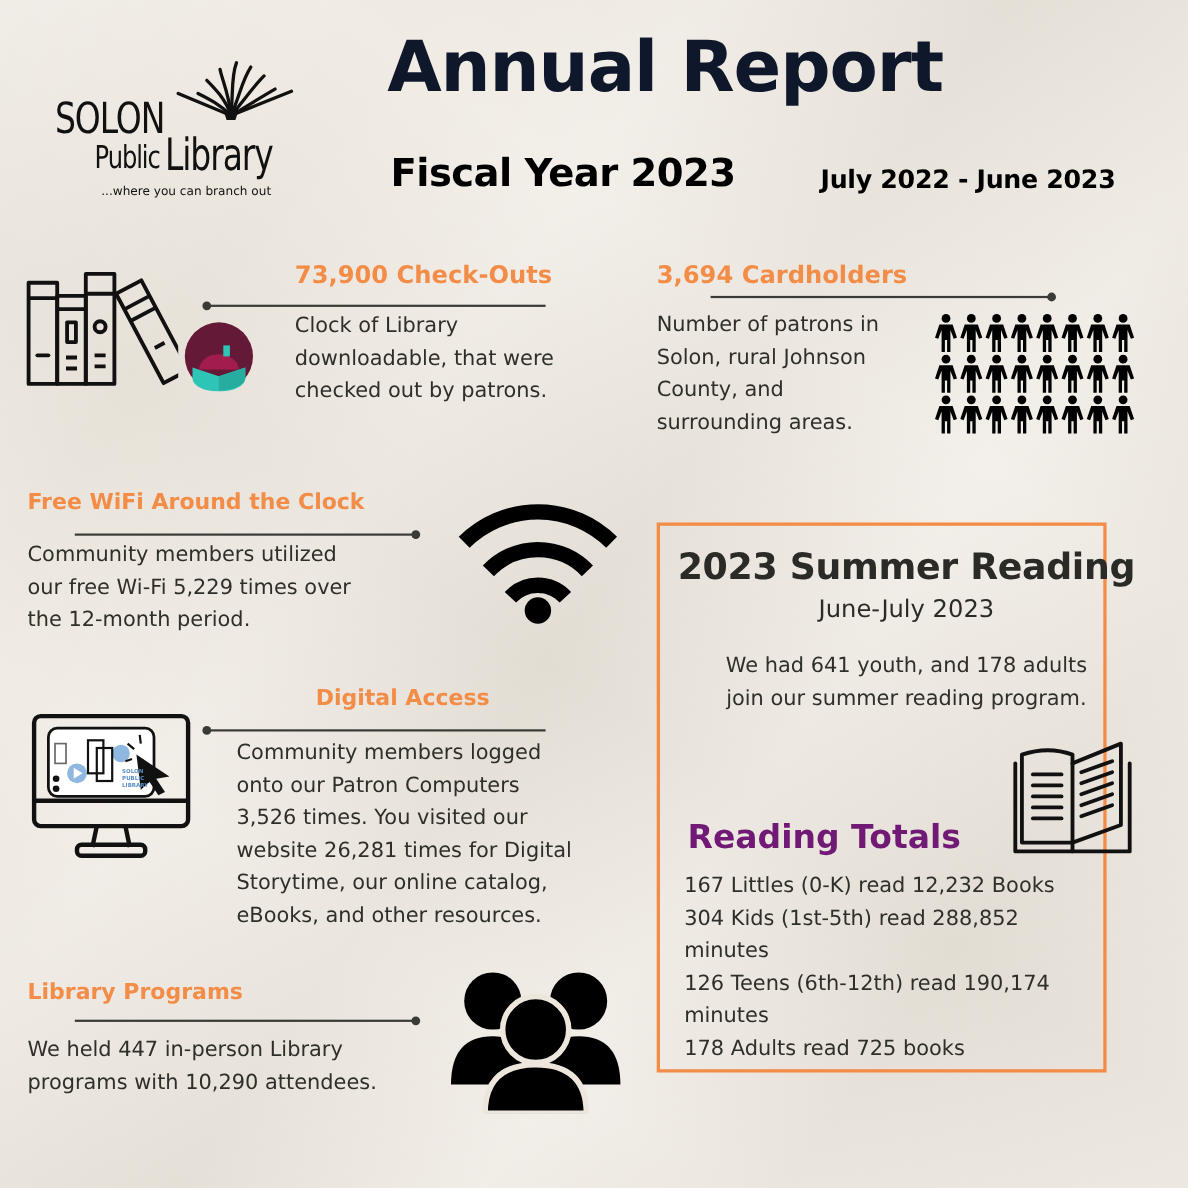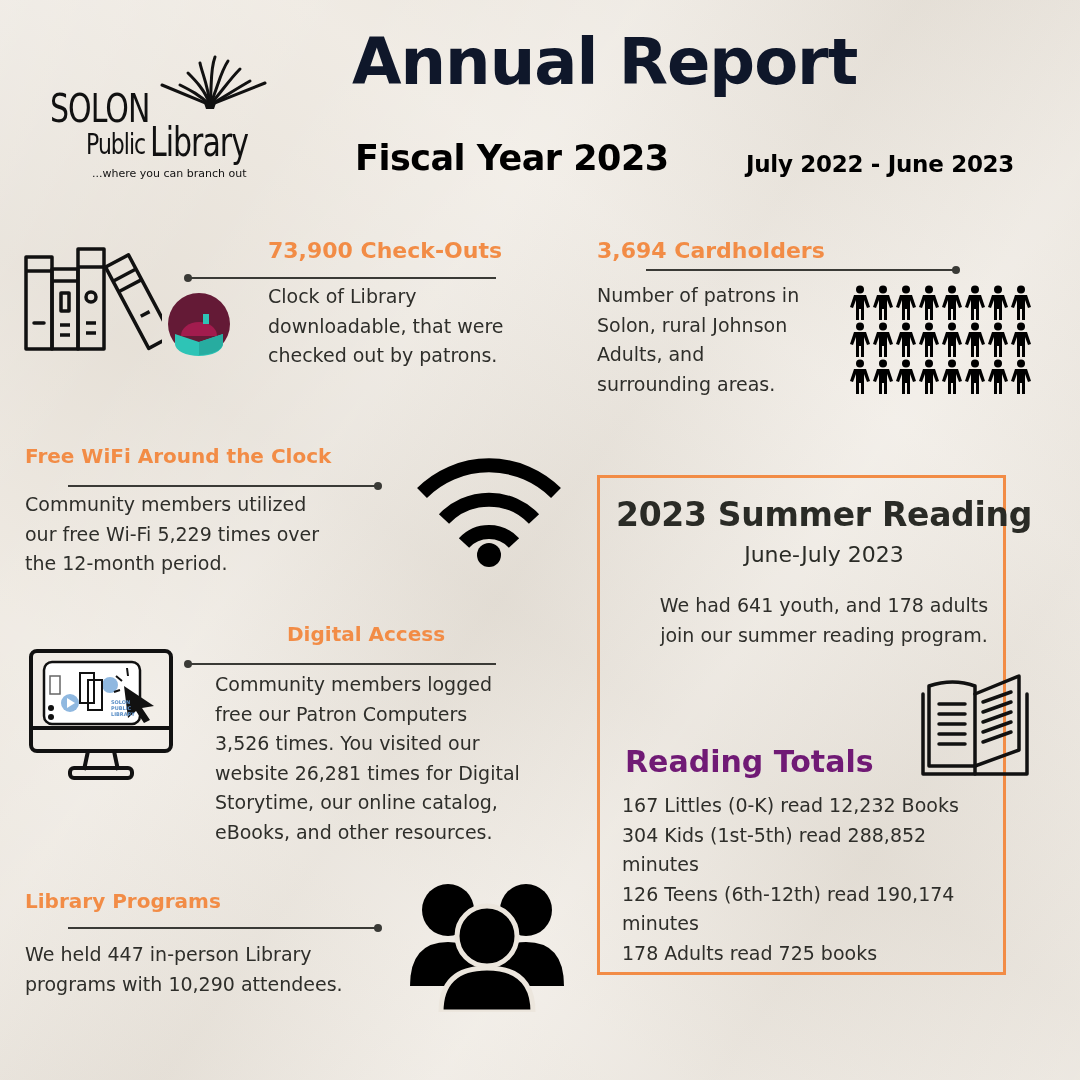--- a/index.html
+++ b/index.html
@@ -103,21 +103,21 @@
 </section>
 
 <section>
   <div class="abs heading-orange" style="left:597px;top:238px;font-size:22px">3,694 Cardholders</div>
   <div class="rule" style="left:646px;top:269px;width:310px">
       <span class="dot" style="right:-4px"></span>
     </div>
   <div class="abs body-text" style="left:597px;top:281px">
     <div>Number of patrons in</div>
     <div>Solon, rural Johnson</div>
-    <div>Adults, and</div>
+    <div>County, and</div>
     <div>surrounding areas.</div>
   </div>
   <div class="abs people-grid" style="left:849px;top:285px" id="people-grid">
       <span><svg width="22" height="36" viewBox="0 0 22 36">
           <circle cx="11" cy="4.5" r="4" fill="#000"></circle>
           <path d="M5 10 L17 10 L21 22 L18 23 L15 15 L15 35 L12 35 L12 24 L10 24 L10 35 L7 35 L7 15 L4 23 L1 22 Z" fill="#000"></path>
         </svg></span>
       <span><svg width="22" height="36" viewBox="0 0 22 36">
           <circle cx="11" cy="4.5" r="4" fill="#000"></circle>
           <path d="M5 10 L17 10 L21 22 L18 23 L15 15 L15 35 L12 35 L12 24 L10 24 L10 35 L7 35 L7 15 L4 23 L1 22 Z" fill="#000"></path>
@@ -233,21 +233,21 @@
   </svg>
 </section>
 
 <section>
   <div class="abs heading-orange" style="left:287px;top:622px;font-size:20px">Digital Access</div>
   <div class="rule" style="left:188px;top:663px;width:308px">
       <span class="dot" style="left:-4px"></span>
     </div>
   <div class="abs body-text" style="left:215px;top:670px">
     <div>Community members logged</div>
-    <div>free our Patron Computers</div>
+    <div>onto our Patron Computers</div>
     <div>3,526 times. You visited our</div>
     <div>website 26,281 times for Digital</div>
     <div>Storytime, our online catalog,</div>
     <div>eBooks, and other resources.</div>
   </div>
   <div class="abs" style="left:28px;top:648px;width:146px;height:136px">
     <svg width="146" height="136" viewBox="0 0 146 136" style="position:absolute;left:0;top:0">
       <rect x="3" y="3" width="140" height="100" rx="6" fill="none" stroke="#111" stroke-width="4"></rect>
       <line x1="3" y1="80" x2="143" y2="80" stroke="#111" stroke-width="4"></line>
       <rect x="16" y="14" width="96" height="62" rx="8" fill="#fff" stroke="#111" stroke-width="2.5"></rect>

